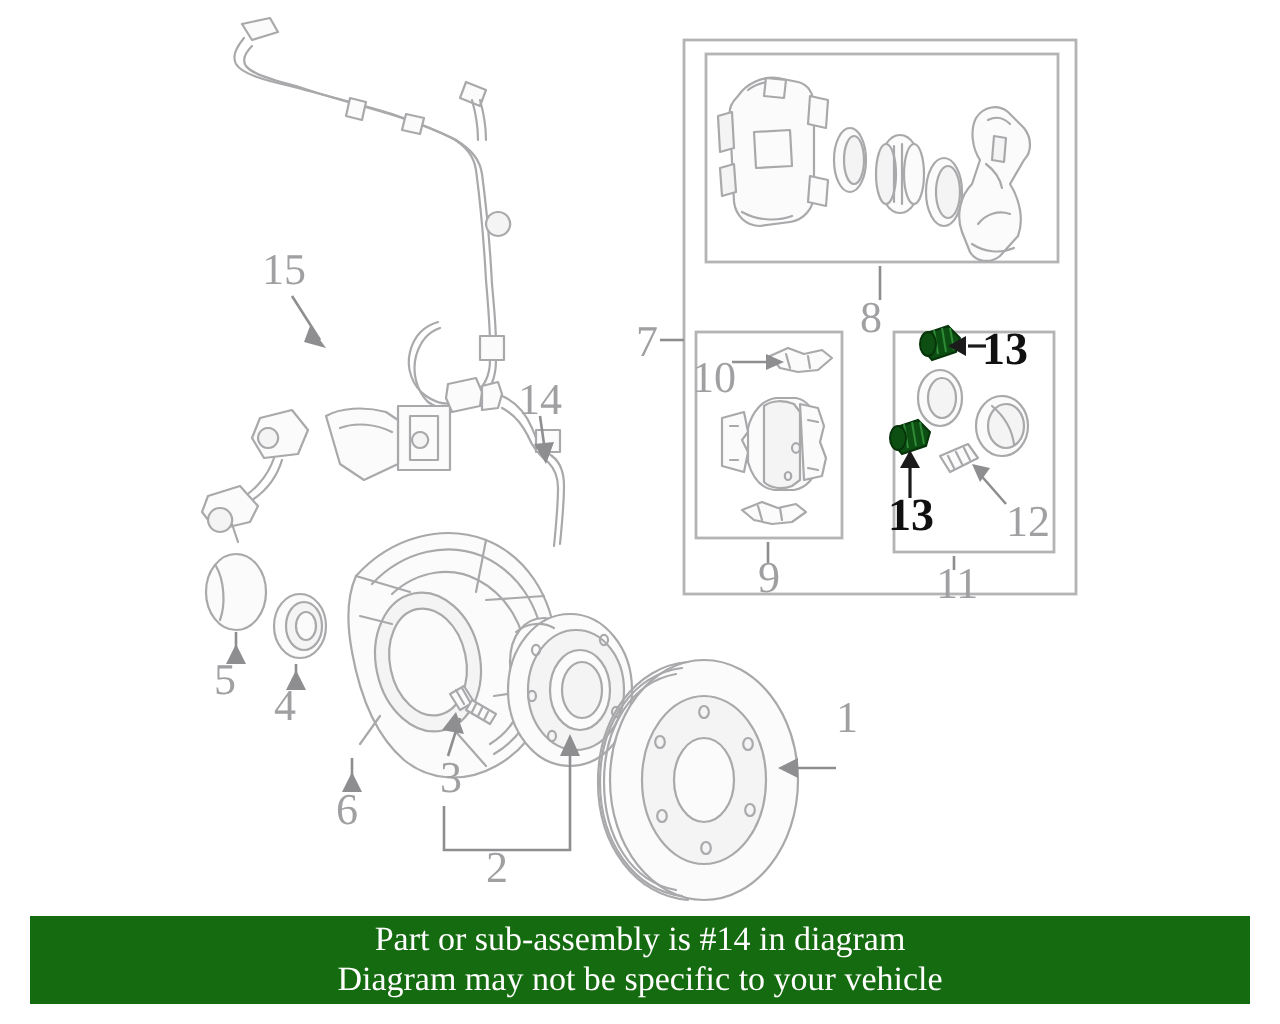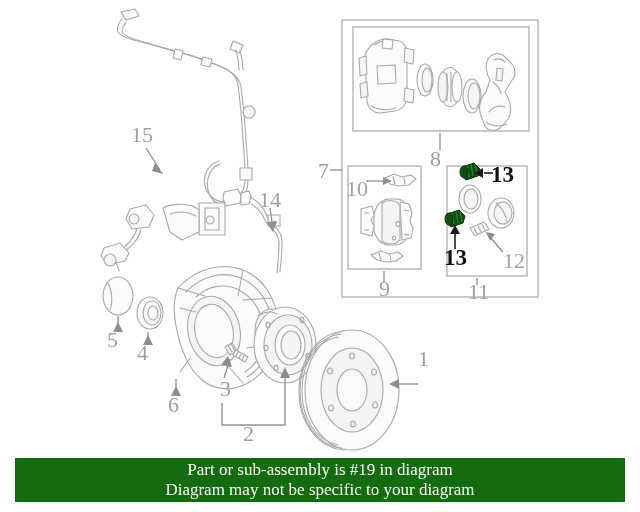--- a/index.html
+++ b/index.html
@@ -377,17 +377,17 @@
     <text class="callout" x="468" y="299">11</text>
     <text class="callout" x="503" y="268">12</text>
     <text class="callout-dark" x="491" y="182">13</text>
     <text class="callout-dark" x="444" y="265">13</text>
     <text class="callout" x="259" y="207">14</text>
     <text class="callout" x="131" y="142">15</text>
 
   </svg>
 
   <div id="banner">
-    <div class="banner-line">Part or sub-assembly is #19 in diagram</div>
-    <div class="banner-line">Diagram may not be specific to your diagram</div>
+    <div class="banner-line">Part or sub-assembly is #14 in diagram</div>
+    <div class="banner-line">Diagram may not be specific to your vehicle</div>
   </div>
 
 </div>
 
 </body></html>

